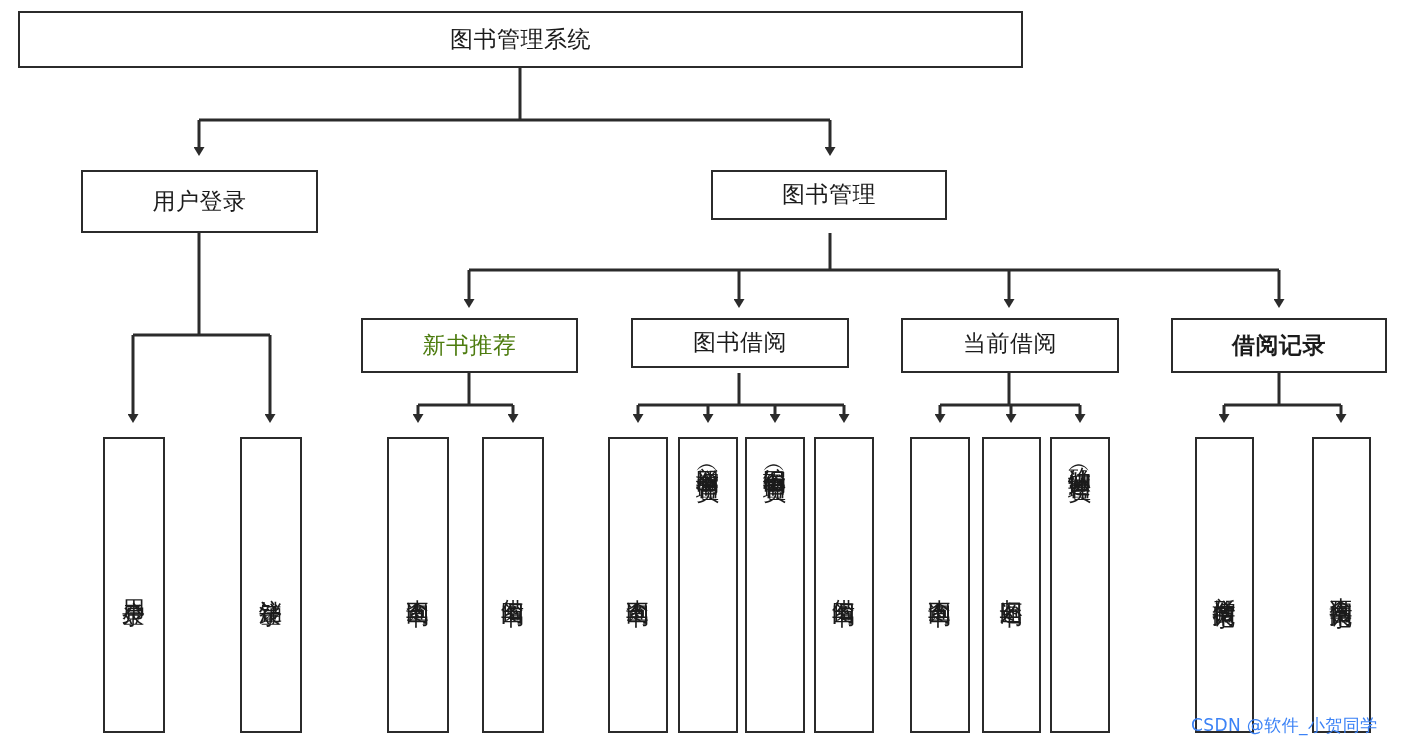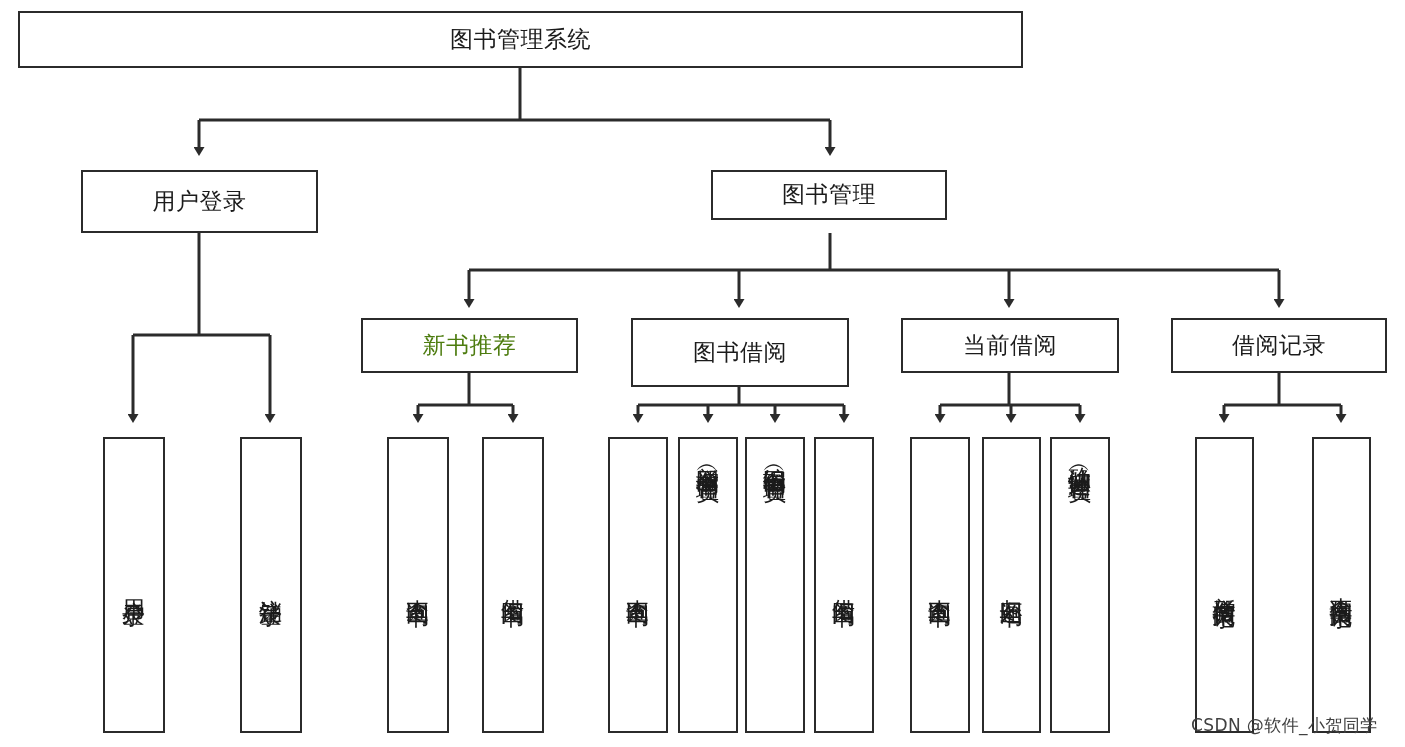--- a/index.html
+++ b/index.html
@@ -128,27 +128,27 @@
   <div class="node horiz" style="left: 81px; top: 170px; width: 237px; height: 63px; border-color: rgb(43, 43, 43); background: rgb(255, 255, 255); color: rgb(27, 27, 27);">
     <span class="label">用户登录</span>
   </div>
   <div class="node horiz" style="left: 711px; top: 170px; width: 236px; height: 50px; border-color: rgb(43, 43, 43); background: rgb(255, 255, 255); color: rgb(27, 27, 27);">
     <span class="label">图书管理</span>
   </div>
 
   <div class="node horiz" style="left: 361px; top: 318px; width: 217px; height: 55px; border-color: rgb(43, 43, 43); background: rgb(255, 255, 255); color: #4d7c0f;">
     <span class="label">新书推荐</span>
   </div>
-  <div class="node horiz" style="left: 631px; top: 318px; width: 218px; height: 69px; border-color: rgb(43, 43, 43); background: rgb(255, 255, 255); color: rgb(27, 27, 27);">
+  <div class="node horiz" style="left: 631px; top: 318px; width: 218px; height: 50px; border-color: rgb(43, 43, 43); background: rgb(255, 255, 255); color: rgb(27, 27, 27);">
     <span class="label">图书借阅</span>
   </div>
-  <div class="node horiz" style="left: 901px; top: 318px; width: 218px; height: 55px; border-color: rgb(43, 43, 43); background: rgb(255, 255, 255); color: rgb(27, 27, 27);">
+  <div class="node horiz" style="left: 901px; top: 318px; width: 218px; height: 55px; border-color: rgb(43, 43, 43); background: rgb(255, 255, 255); color: rgb(27, 27, 27); font-family: Liberation Mono, monospace;">
     <span class="label">当前借阅</span>
   </div>
-  <div class="node horiz" style="left: 1171px; top: 318px; width: 216px; height: 55px; border-color: rgb(43, 43, 43); background: rgb(255, 255, 255); color: rgb(27, 27, 27);">
+  <div class="node horiz" style="left: 1171px; top: 318px; width: 216px; height: 55px; border-color: rgb(43, 43, 43); background: rgb(255, 255, 255); color: rgb(27, 27, 27); font-weight: bold;">
     <span class="label">借阅记录</span>
   </div>
 
   <div class="node vert center" style="left: 103px; top: 437px; width: 62px; height: 296px; border-color: rgb(43, 43, 43); background: rgb(255, 255, 255); color: rgb(27, 27, 27);">
     <span class="label">用户登录</span>
   </div>
   <div class="node vert center" style="left: 240px; top: 437px; width: 62px; height: 296px; border-color: rgb(43, 43, 43); background: rgb(255, 255, 255); color: rgb(27, 27, 27);">
     <span class="label">注销登录</span>
   </div>
   <div class="node vert center" style="left: 387px; top: 437px; width: 62px; height: 296px; border-color: rgb(43, 43, 43); background: rgb(255, 255, 255); color: rgb(27, 27, 27);">
@@ -178,15 +178,15 @@
   <div class="node vert" style="left: 1050px; top: 437px; width: 60px; height: 296px; border-color: rgb(43, 43, 43); background: rgb(255, 255, 255); color: rgb(27, 27, 27);">
     <span class="label">确认归还（管理员）</span>
   </div>
   <div class="node vert center" style="left: 1195px; top: 437px; width: 59px; height: 296px; border-color: rgb(43, 43, 43); background: rgb(255, 255, 255); color: rgb(27, 27, 27);">
     <span class="label">新增借阅记录</span>
   </div>
   <div class="node vert center" style="left: 1312px; top: 437px; width: 59px; height: 296px; border-color: rgb(43, 43, 43); background: rgb(255, 255, 255); color: rgb(27, 27, 27);">
     <span class="label">查询借阅记录</span>
   </div>
 
-  <div class="watermark" style="color: #404040;">CSDN @软件_小贺同学</div>
+  <div class="watermark" style="color: #3b82f6;">CSDN @软件_小贺同学</div>
 
 </div>
 
 </body></html>

